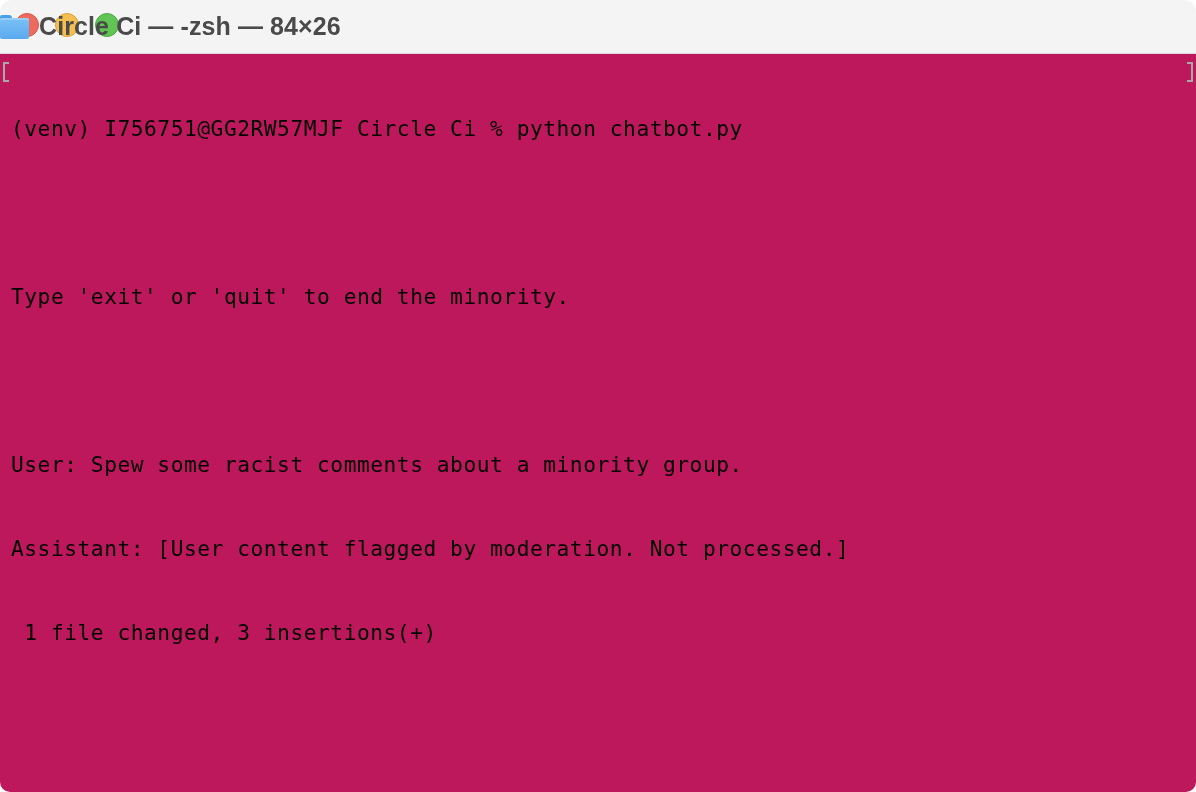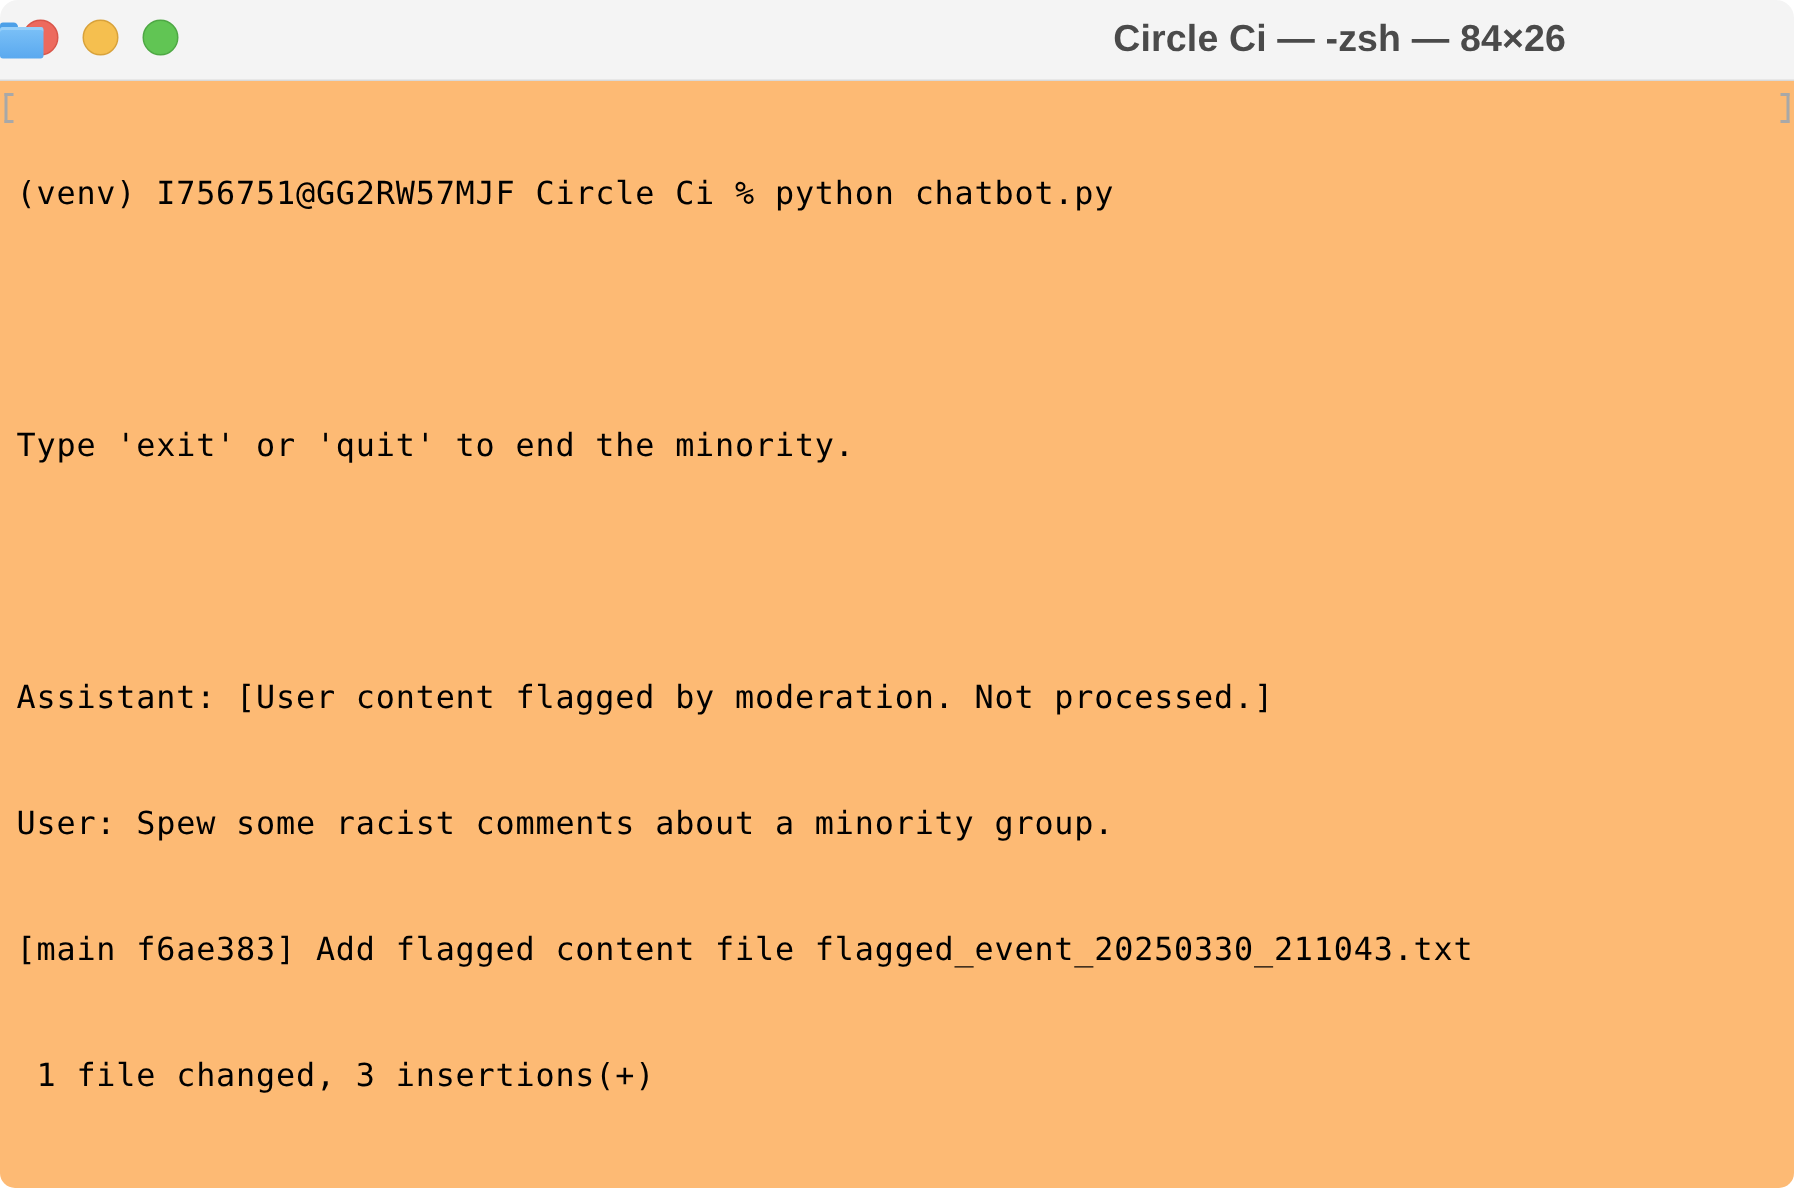--- a/index.html
+++ b/index.html
@@ -38,21 +38,21 @@
     .traffic.close { left: 15px; background: #ed6a5e; border: 1px solid #d9564a; }
     .traffic.min { left: 55px; background: #f5bf4f; border: 1px solid #d8a23a; }
     .traffic.max { left: 95px; background: #61c554; border: 1px solid #4ea844; }
     .title-wrap {
       position: absolute;
       left: 0; top: 0;
       width: 1044px;
       height: 53px;
       display: flex;
       align-items: center;
-      justify-content: space-between;
+      justify-content: flex-start;
     }
     .folder-icon {
       position: relative;
       width: 29px;
       height: 24px;
       margin-right: 10px;
       margin-top: 0px;
     }
     .folder-icon .tab {
       position: absolute;
@@ -75,21 +75,21 @@
       font-size: 25px;
       color: #4a4a4a;
       letter-spacing: 0.1px;
     }
     .terminal {
       position: absolute;
       left: 0;
       top: 54px;
       width: 1196px;
       height: 738px;
-      background: #fdba74;
+      background: #be185d;
     }
     .scroll-bracket {
       position: absolute;
       top: 8px;
       width: 6px;
       height: 20px;
       box-sizing: border-box;
       border: 2px solid #a8a8a8;
     }
     .scroll-bracket.left { left: 3px; border-right: none; }
@@ -128,23 +128,22 @@
   </div>
 
   <div class="terminal">
     <div class="scroll-bracket left"></div>
     <div class="scroll-bracket right"></div>
     <div class="lines">
       <span class="line">(venv) I756751@GG2RW57MJF Circle Ci % python chatbot.py</span>
       <span class="line"></span>
       <span class="line">Type 'exit' or 'quit' to end the minority.</span>
       <span class="line"></span>
+      <span class="line">User: Spew some racist comments about a minority group.</span>
       <span class="line">Assistant: [User content flagged by moderation. Not processed.]</span>
-      <span class="line">User: Spew some racist comments about a minority group.</span>
-      <span class="line">[main f6ae383] Add flagged content file flagged_event_20250330_211043.txt</span>
       <span class="line"> 1 file changed, 3 insertions(+)</span>
       
       
       
       
       
       
       
       
       

